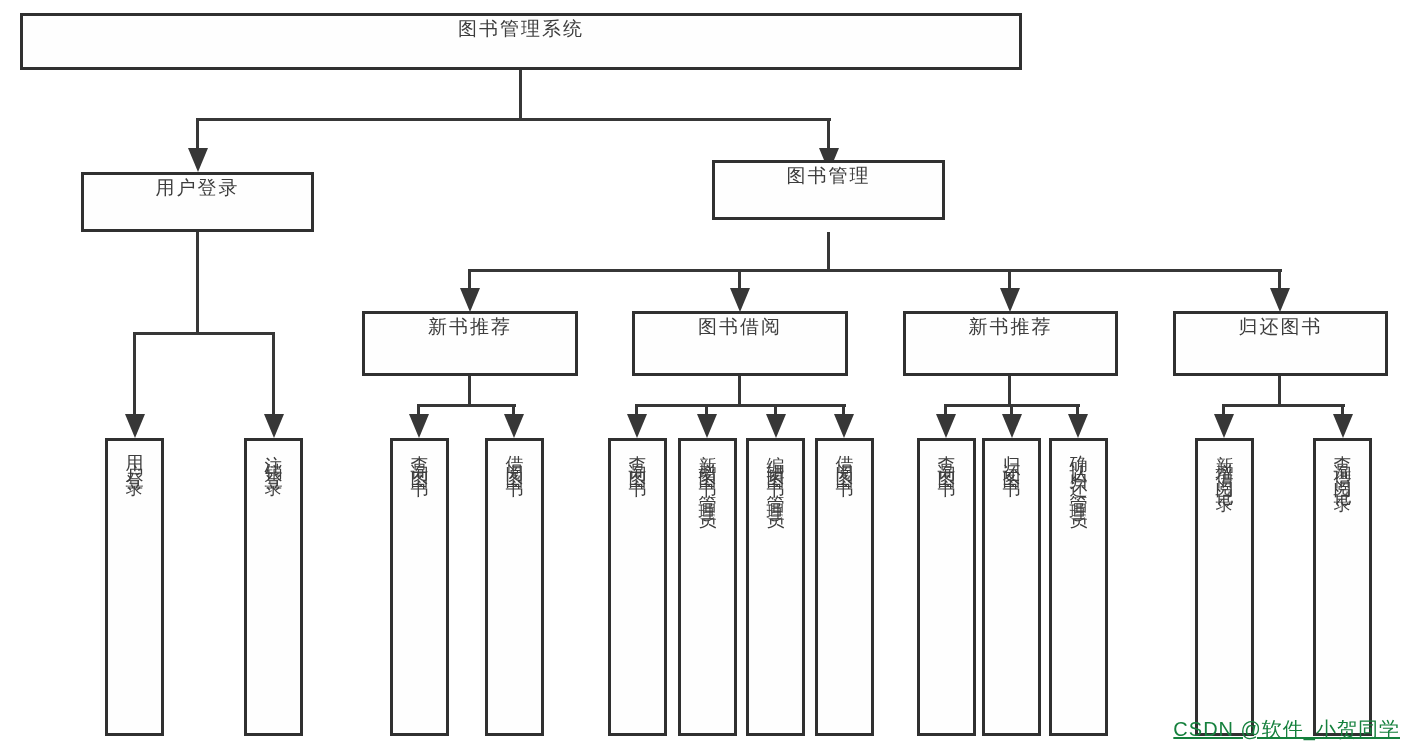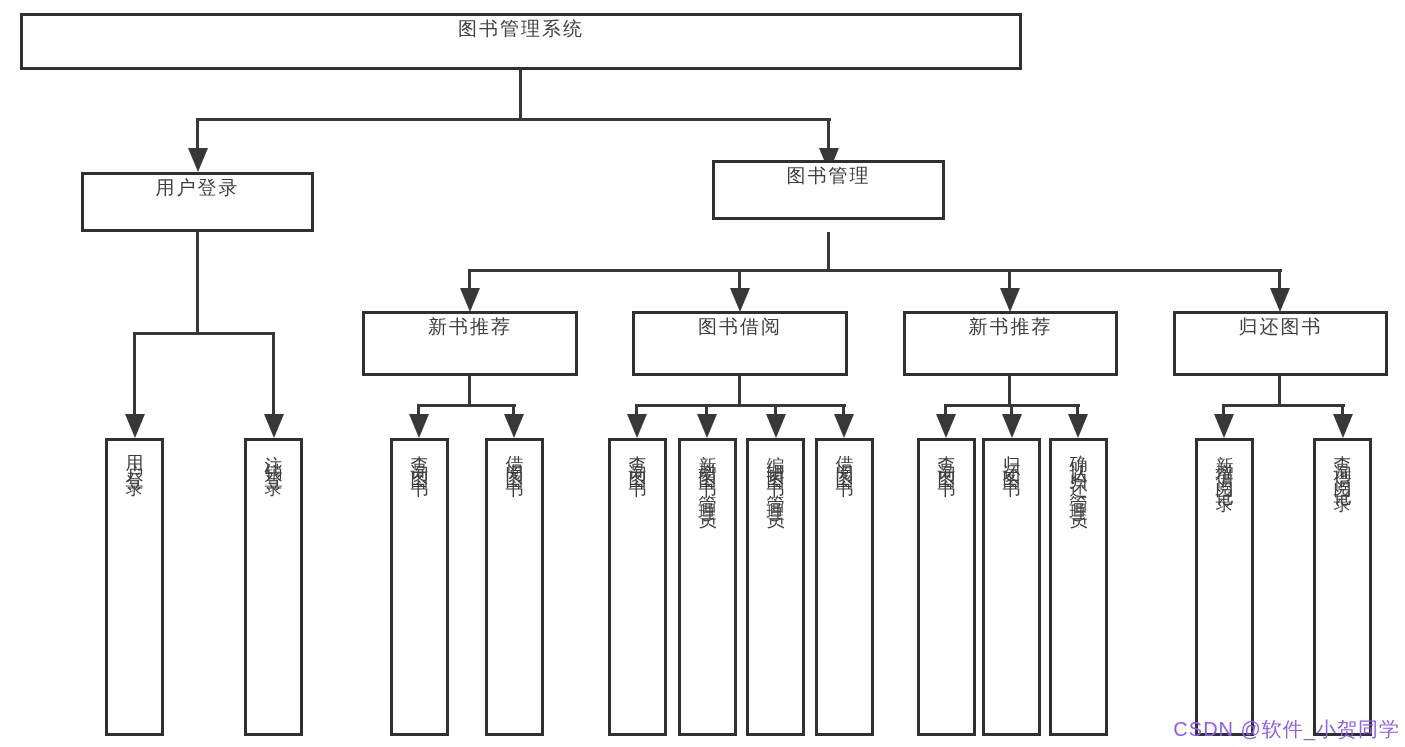--- a/index.html
+++ b/index.html
@@ -24,21 +24,21 @@
   .vl{width:3px;}
   .hl{height:3px;}
   .arrow{
     position:absolute;width:0;height:0;
     border-left:10px solid transparent;
     border-right:10px solid transparent;
     border-top:24px solid #373737;
   }
   .watermark{
     position:absolute;top:716px;right:5px;z-index:5;
-    font-size:20px;letter-spacing:1px;color:#8b5cf6;
+    font-size:20px;letter-spacing:1px;color:#15803d;text-decoration:underline;
   }
 </style>
 </head>
 <body>
 
 <div>
 
   <div class="box hbox" style="left:20px;top:13px;width:1002px;height:57px;">
     <span>图书管理系统</span>
   </div>

